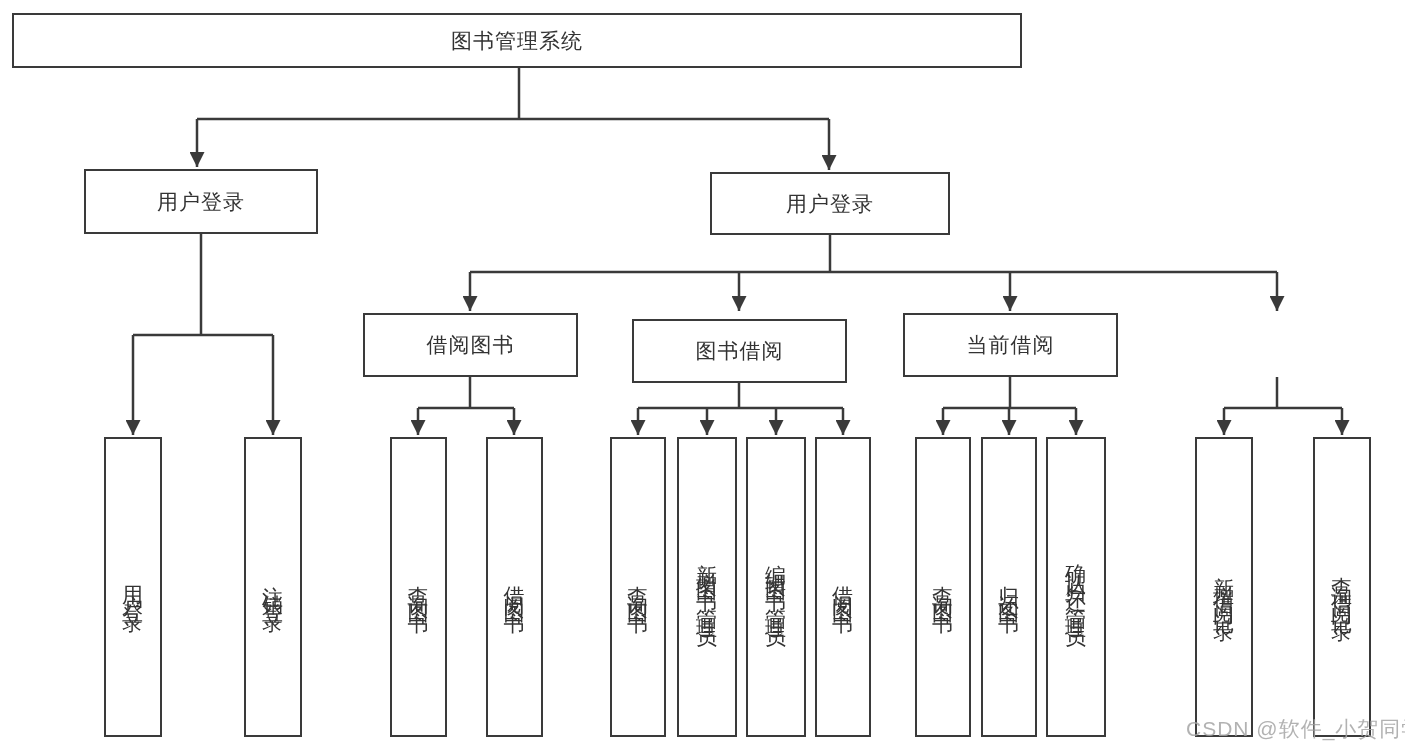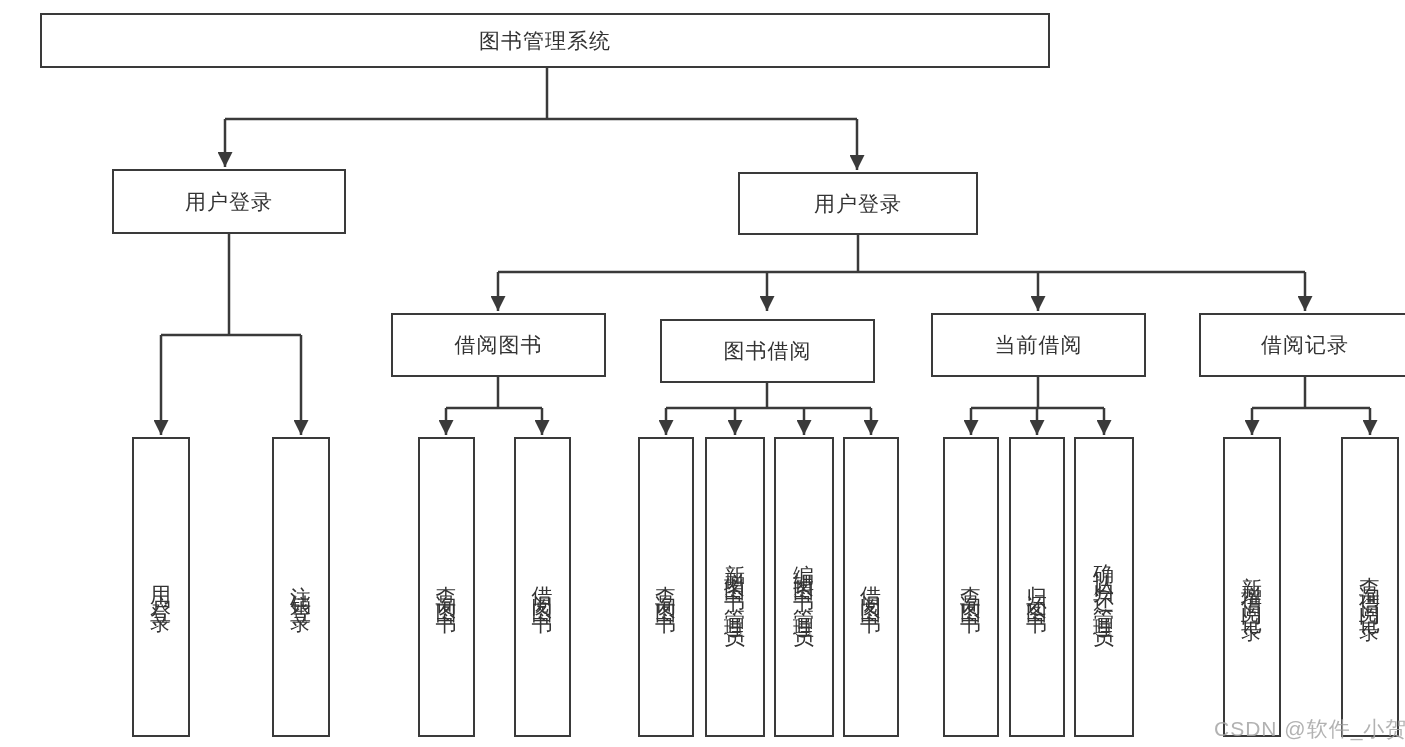--- a/index.html
+++ b/index.html
@@ -9,21 +9,20 @@
     width: 1405px;
     height: 747px;
     overflow: hidden;
     font-family: "Liberation Sans", "DejaVu Sans", sans-serif;
   }
   #canvas {
     position: relative;
     width: 1315px;
     height: 747px;
     background: #ffffff;
-    margin-left: 28px;
   }
   #connectors {
     position: absolute;
     left: 0;
     top: 0;
     width: 1405px;
     height: 747px;
     pointer-events: none;
   }
   .node {
@@ -116,21 +115,20 @@
   </svg>
 
   <div class="node hbox" style="left:12px;top:13px;width:1010px;height:55px">图书管理系统</div>
 
   <div class="node hbox" style="left:84px;top:169px;width:234px;height:65px">用户登录</div>
   <div class="node hbox" style="left:710px;top:172px;width:240px;height:63px">用户登录</div>
 
   <div class="node hbox" style="left:363px;top:313px;width:215px;height:64px">借阅图书</div>
   <div class="node hbox" style="left:632px;top:319px;width:215px;height:64px">图书借阅</div>
   <div class="node hbox" style="left:903px;top:313px;width:215px;height:64px">当前借阅</div>
-  <div class="node hbox" style="left:1171px;top:313px;width:212px;height:64px">借阅记录</div>
 
   <div class="node vbox" style="left:104px;top:437px;width:58px;height:300px">用户登录</div>
   <div class="node vbox" style="left:244px;top:437px;width:58px;height:300px">注销登录</div>
 
   <div class="node vbox" style="left:390px;top:437px;width:57px;height:300px">查询图书</div>
   <div class="node vbox" style="left:486px;top:437px;width:57px;height:300px">借阅图书</div>
 
   <div class="node vbox" style="left:610px;top:437px;width:56px;height:300px">查询图书</div>
   <div class="node vbox" style="left:677px;top:437px;width:60px;height:300px">新增图书（管理员）</div>
   <div class="node vbox" style="left:746px;top:437px;width:60px;height:300px">编辑图书（管理员）</div>

